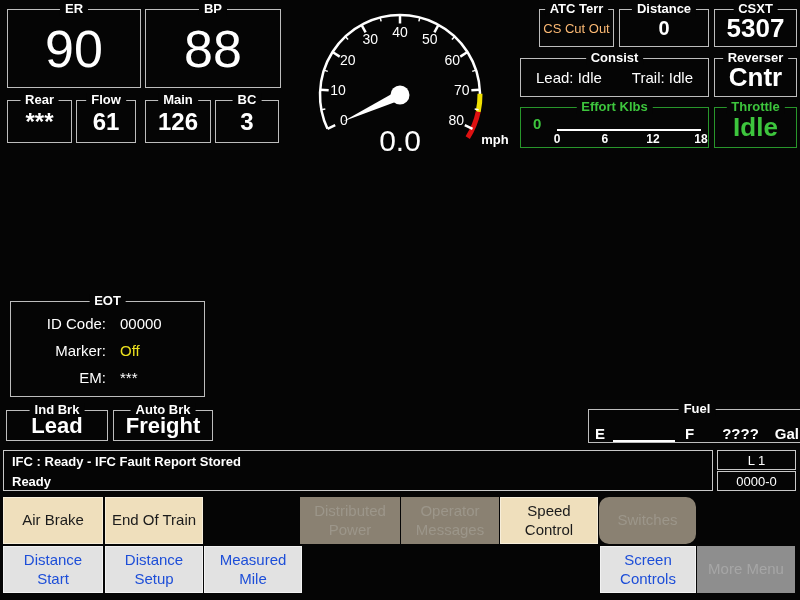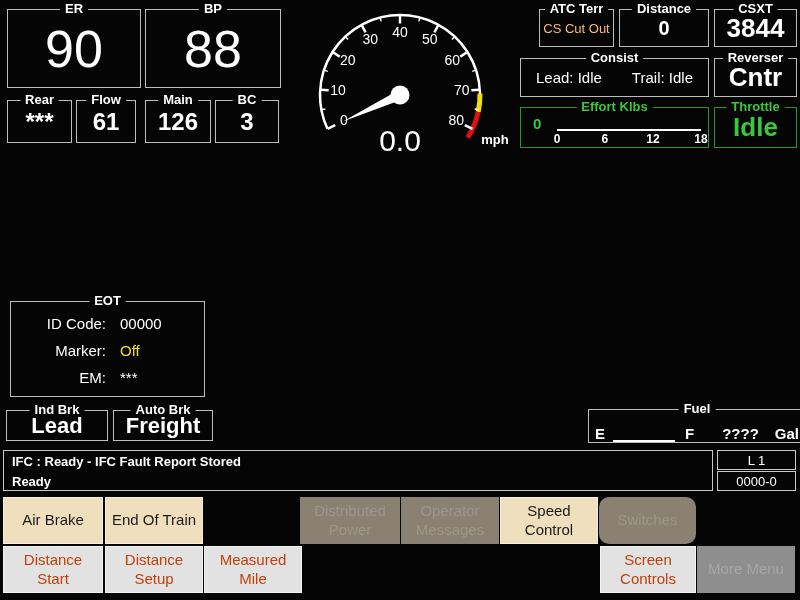--- a/index.html
+++ b/index.html
@@ -41,21 +41,21 @@
   .statusbox{position:absolute;border:1px solid #c8c8c8;box-sizing:border-box;background:#050505;}
   #status-main{left:3px;top:450px;width:710px;height:41px;}
   #status-main div{position:absolute;left:8px;font-size:13px;font-weight:bold;white-space:nowrap;}
   #status-line1{top:3px;}
   #status-line2{top:23px;}
   .statuscell{display:flex;align-items:center;justify-content:center;font-size:13px;}
   
   .btn{position:absolute;display:flex;align-items:center;justify-content:center;text-align:center;
        font-size:15px;line-height:1.25;box-sizing:border-box;height:47px;padding:2px;}
   .tan{background:#efdfbc;color:#1b1b1b;border:1px solid #f7eeda;}
-  .graybtn{background:#e2e2e2;color:#c2410c;border:1px solid #f2f2f2;}
+  .graybtn{background:#e2e2e2;color:#1d4ed8;border:1px solid #f2f2f2;}
   .dis-taupe{background:#8a8172;color:#9c968a;}
   .dis-gray{background:#8e8e8e;color:#a6a6a6;}
   .row1{top:497px;}
   .row2{top:546px;}
 </style>
 </head>
 <body>
 
 <div id="stage">
 
@@ -125,21 +125,21 @@
   <div class="panel" style="left:539px;top:9px;width:75px;height:38px;">
     <span class="legend">ATC Terr</span>
     <span class="smallval">CS Cut Out</span>
   </div>
   <div class="panel" style="left:619px;top:9px;width:90px;height:38px;">
     <span class="legend">Distance</span>
     <span class="boldval20">0</span>
   </div>
   <div class="panel" style="left:714px;top:9px;width:83px;height:38px;">
     <span class="legend">CSXT</span>
-    <span class="boldval26">3844</span>
+    <span class="boldval26">5307</span>
   </div>
   <div id="consist" class="panel" style="left:520px;top:58px;width:189px;height:39px;">
     <span class="legend">Consist</span>
     <span>Lead: Idle</span>
     <span>Trail: Idle</span>
   </div>
   <div class="panel" style="left:714px;top:58px;width:83px;height:39px;">
     <span class="legend">Reverser</span>
     <span class="boldval26">Cntr</span>
   </div>

